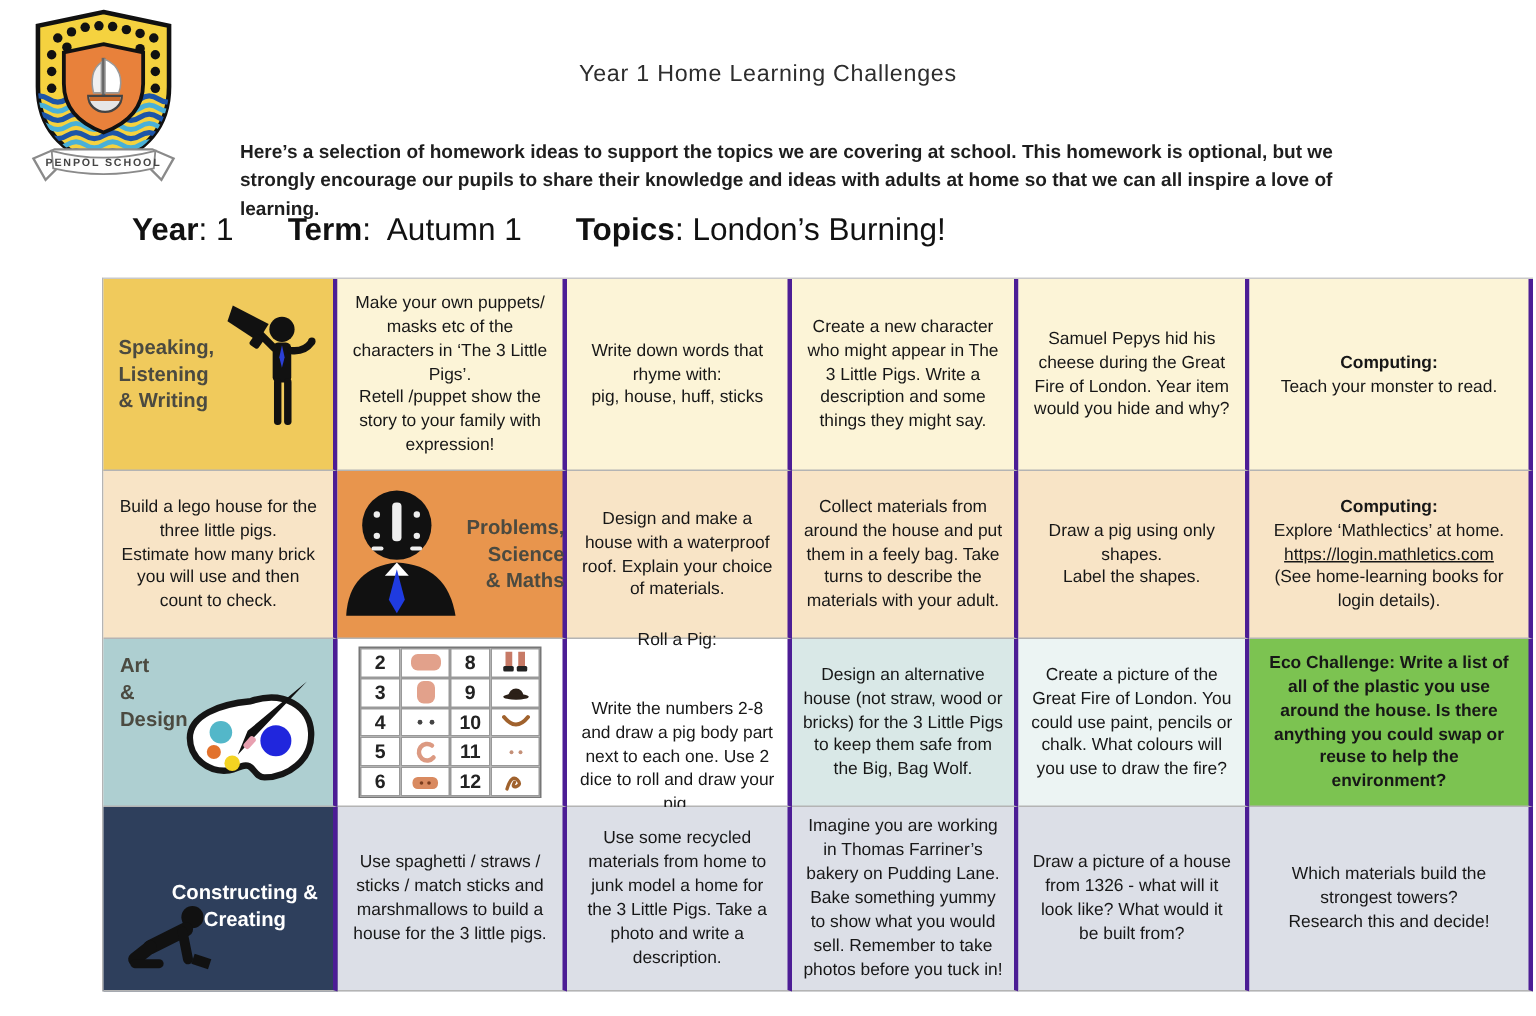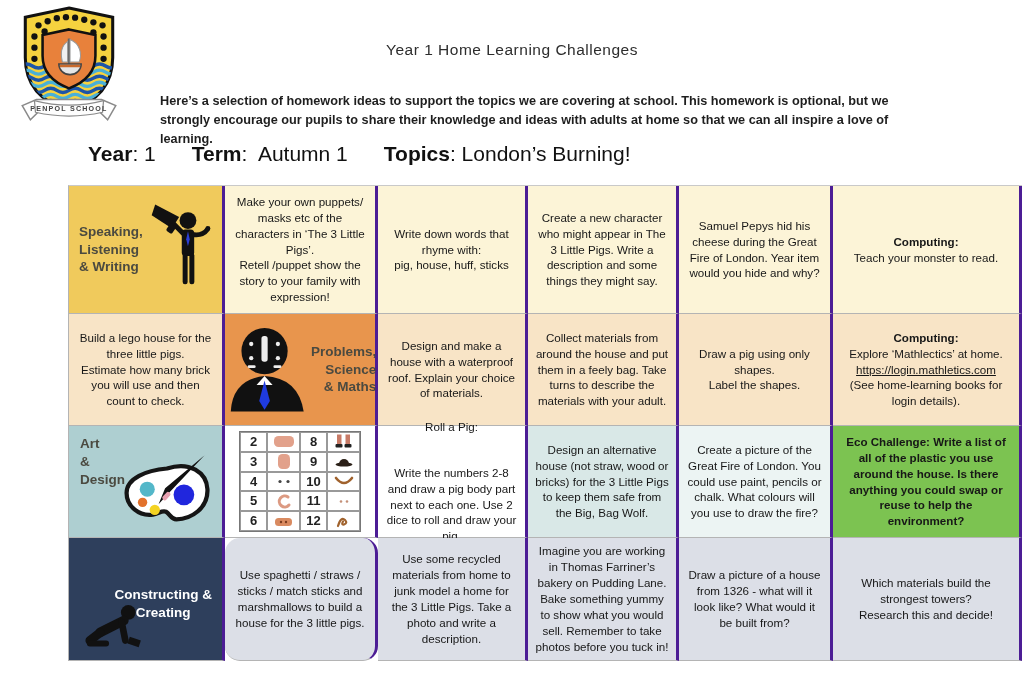--- a/index.html
+++ b/index.html
@@ -303,21 +303,21 @@
       </div>
       <span class="icon"><svg width="68" height="48" viewBox="0 0 92 62">
           <circle cx="64" cy="14" r="10" fill="#111"></circle>
           <path d="M58,25 L26,41" stroke="#111" stroke-width="13" stroke-linecap="round"></path>
           <path d="M55,27 L60,52" stroke="#111" stroke-width="9" stroke-linecap="round"></path>
           <path d="M66,47 l15,5 -3,9 -15,-5 Z" fill="#111"></path>
           <path d="M26,41 L12,52" stroke="#111" stroke-width="12" stroke-linecap="round"></path>
           <path d="M12,56 L34,56" stroke="#111" stroke-width="8" stroke-linecap="round"></path>
         </svg></span>
     </div>
-    <div class="cell r3" style="background: rgb(220, 223, 231); border-radius: 15px;">
+    <div class="cell r3" style="background: rgb(220, 223, 231);">
       <span class="line">Use spaghetti / straws / sticks / match sticks and marshmallows to build a house for the 3 little pigs.</span>
     </div>
     <div class="cell r3" style="background: rgb(220, 223, 231);">
       <span class="line">Use some recycled materials from home to junk model a home for the 3 Little Pigs. Take a photo and write a description.</span>
     </div>
     <div class="cell r3" style="background: rgb(220, 223, 231);">
       <span class="line">Imagine you are working in Thomas Farriner’s bakery on Pudding Lane. Bake something yummy to show what you would sell. Remember to take photos before you tuck in!</span>
     </div>
     <div class="cell r3" style="background: rgb(220, 223, 231);">
       <span class="line">Draw a picture of a house from 1326 - what will it look like? What would it be built from?</span>

